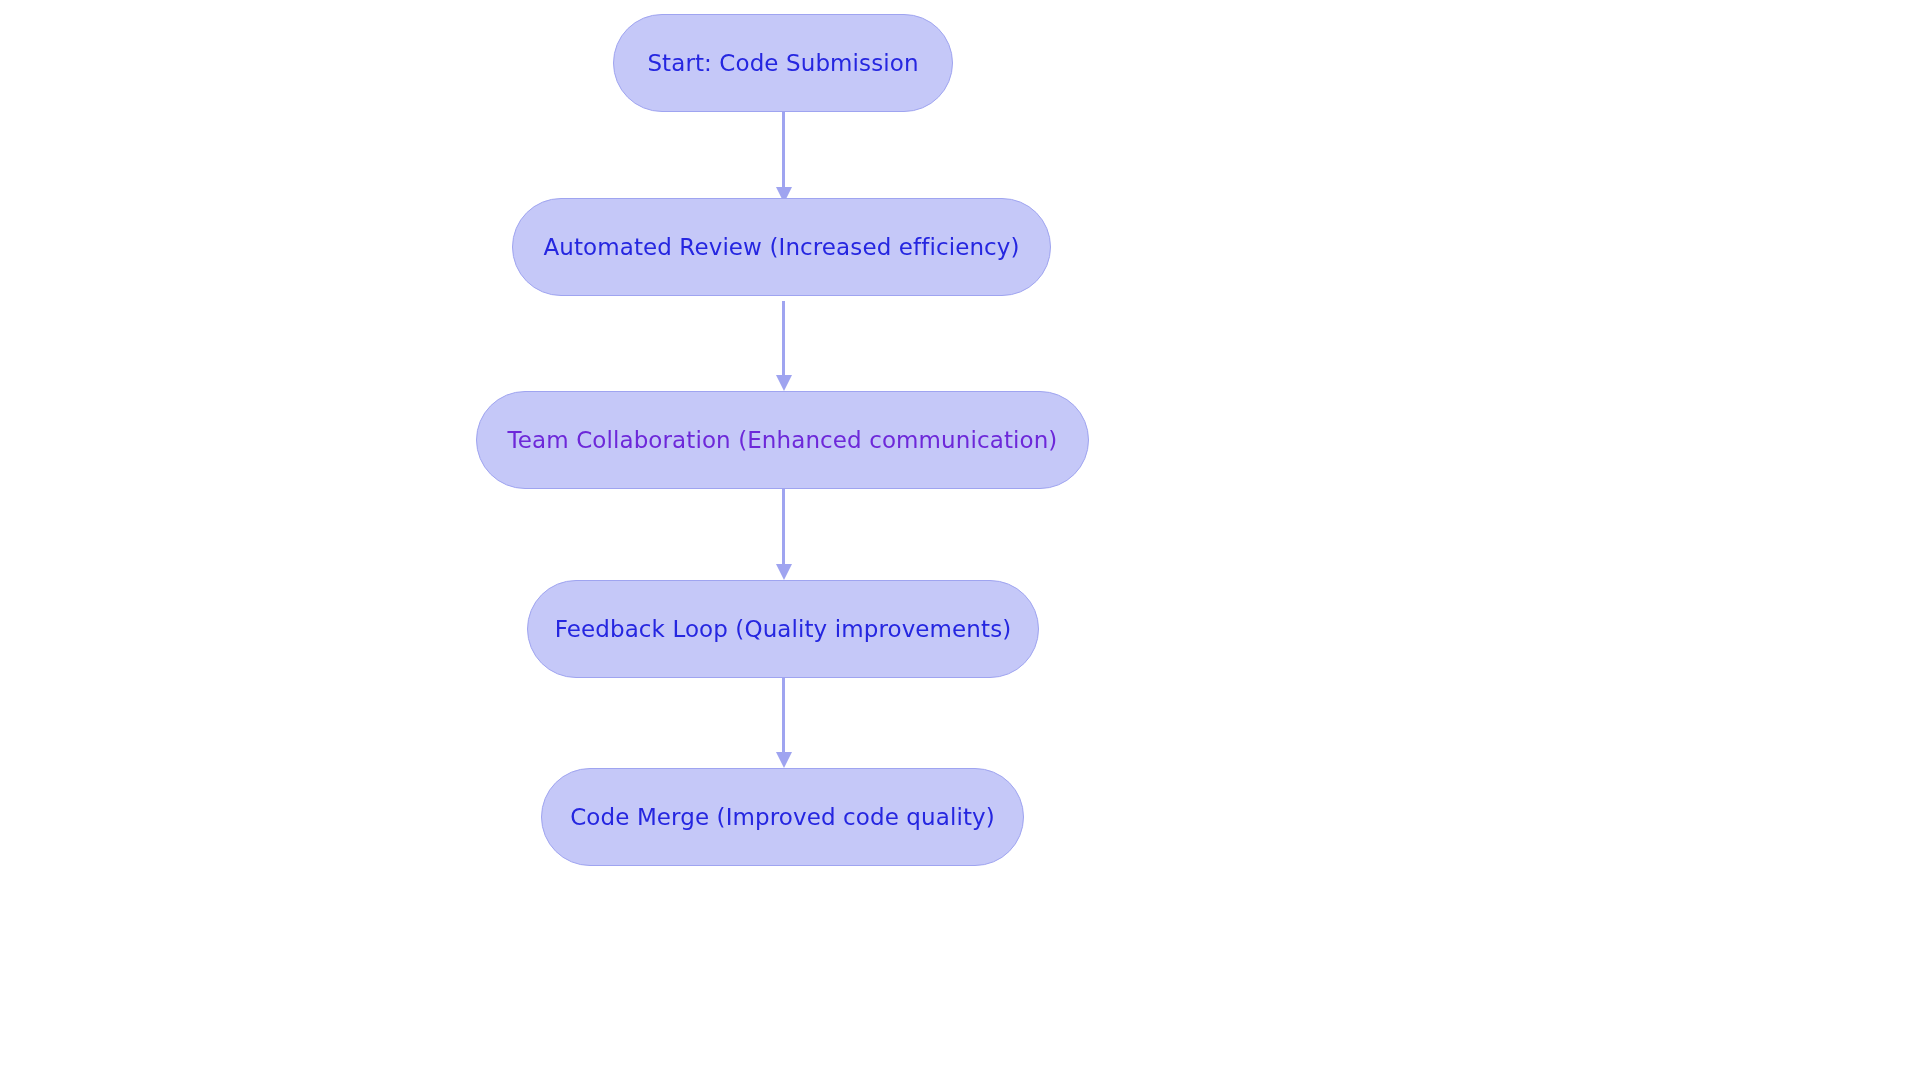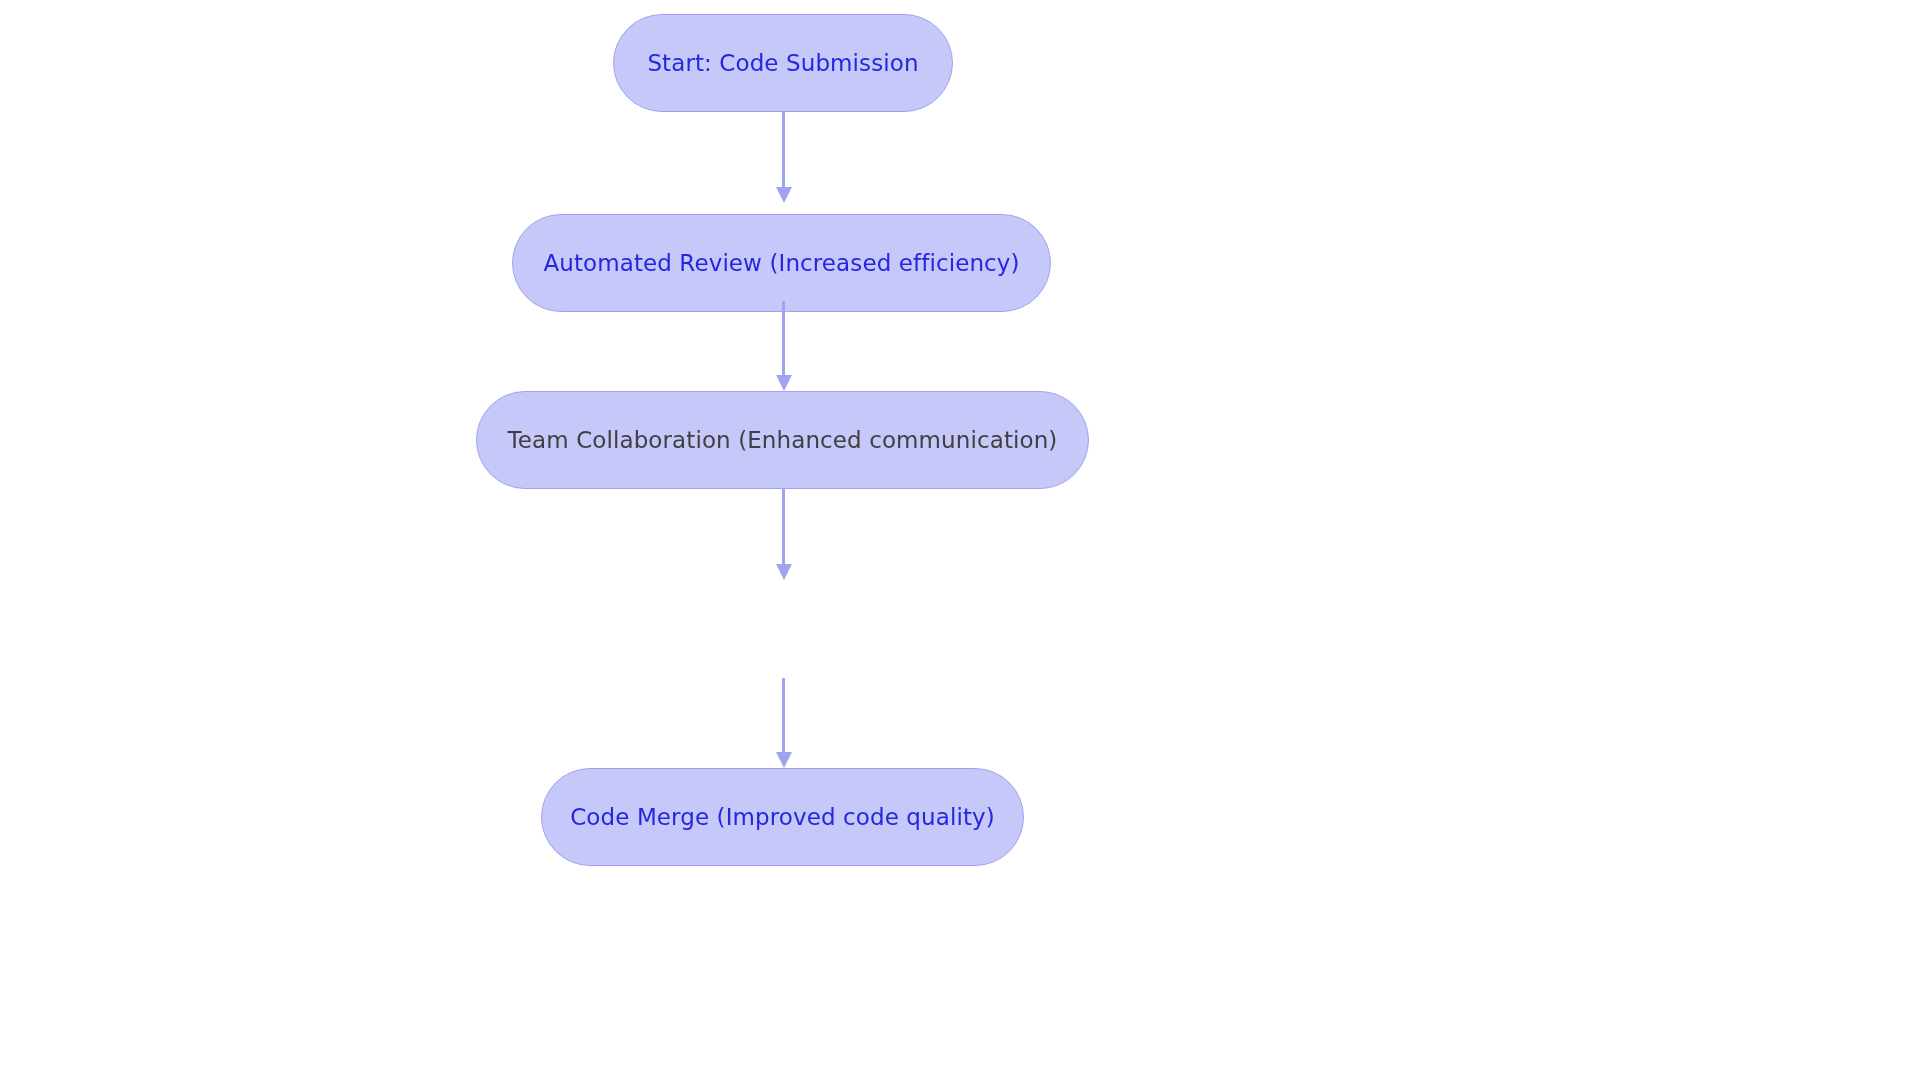--- a/index.html
+++ b/index.html
@@ -75,38 +75,41 @@
 
     <div class="node" id="node-0" style="left: 613px; top: 14px; width: 340px; height: 98px; background: rgb(197, 200, 248); border-color: rgb(159, 164, 240); color: rgb(37, 38, 224); border-radius: 49px;">
       <span class="node-label">Start: Code Submission</span>
     </div>
 
     <div class="connector" id="edge-0" style="left: 782px; top: 112px; height: 91px;">
       <div class="shaft" style="height: 75px; background: rgb(159, 164, 240);"></div>
       <div class="head" style="top: 75px; border-top-color: rgb(159, 164, 240);"></div>
     </div>
 
-    <div class="node" id="node-1" style="left: 512px; top: 214px; width: 539px; height: 98px; background: rgb(197, 200, 248); border-color: rgb(159, 164, 240); color: rgb(37, 38, 224); border-radius: 49px;">
+    <div class="node" id="node-1" style="left: 512px; top: 198px; width: 539px; height: 98px; background: rgb(197, 200, 248); border-color: rgb(159, 164, 240); color: rgb(37, 38, 224); border-radius: 49px;">
       <span class="node-label">Automated Review (Increased efficiency)</span>
     </div>
 
     <div class="connector" id="edge-1" style="left: 782px; top: 301px; height: 90px;">
       <div class="shaft" style="height: 74px; background: rgb(159, 164, 240);"></div>
       <div class="head" style="top: 74px; border-top-color: rgb(159, 164, 240);"></div>
     </div>
 
-    <div class="node" id="node-2" style="left: 476px; top: 391px; width: 613px; height: 98px; background: rgb(197, 200, 248); border-color: rgb(159, 164, 240); color: #404040; border-radius: 49px;">
+    <div class="node" id="node-2" style="left: 476px; top: 391px; width: 613px; height: 98px; background: rgb(197, 200, 248); border-color: rgb(159, 164, 240); color: #6d28d9; border-radius: 49px;">
       <span class="node-label">Team Collaboration (Enhanced communication)</span>
     </div>
 
     <div class="connector" id="edge-2" style="left: 782px; top: 489px; height: 91px;">
       <div class="shaft" style="height: 75px; background: rgb(159, 164, 240);"></div>
       <div class="head" style="top: 75px; border-top-color: rgb(159, 164, 240);"></div>
     </div>
 
+    <div class="node" id="node-3" style="left: 527px; top: 580px; width: 512px; height: 98px; background: rgb(197, 200, 248); border-color: rgb(159, 164, 240); color: rgb(37, 38, 224); border-radius: 49px;">
+      <span class="node-label">Feedback Loop (Quality improvements)</span>
+    </div>
 
     <div class="connector" id="edge-3" style="left: 782px; top: 678px; height: 90px;">
       <div class="shaft" style="height: 74px; background: rgb(159, 164, 240);"></div>
       <div class="head" style="top: 74px; border-top-color: rgb(159, 164, 240);"></div>
     </div>
 
     <div class="node" id="node-4" style="left: 541px; top: 768px; width: 483px; height: 98px; background: rgb(197, 200, 248); border-color: rgb(159, 164, 240); color: rgb(37, 38, 224); border-radius: 49px;">
       <span class="node-label">Code Merge (Improved code quality)</span>
     </div>
 

